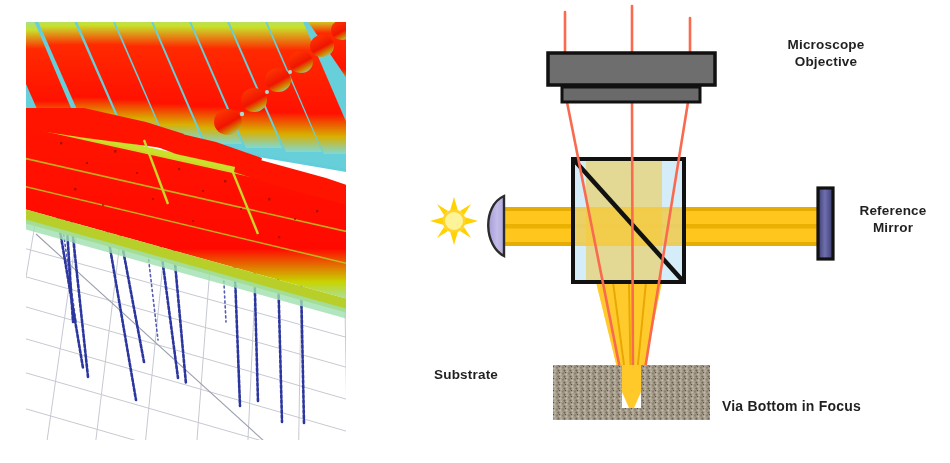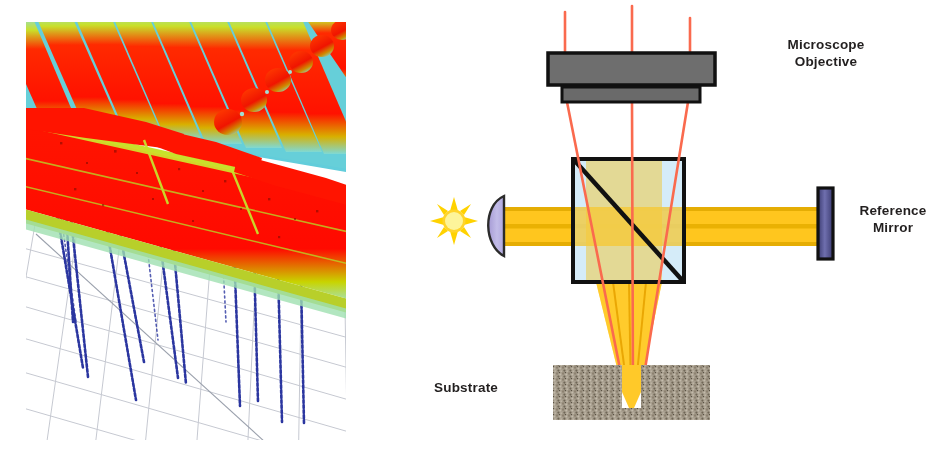--- a/index.html
+++ b/index.html
@@ -295,17 +295,18 @@
         <path d="M222,365 L241,365 L241,392 L234,408 L229,408 L222,392 Z" fill="#ffc61e" opacity=".95"></path>
       </g>
     </svg>
 
     <div class="lbl" id="lbl-objective" style="left:356px;top:36px;">Microscope
 Objective</div>
 
     <div class="lbl" id="lbl-mirror" style="left:443px;top:202px;">Reference
 Mirror</div>
 
-    <div class="lbl" id="lbl-substrate" style="left:34px;top:379px;">Substrate</div>
-
+    <div class="lbl" id="lbl-substrate" style="left:34px;top:366px;">Substrate</div>
+
+    <div class="lbl" id="lbl-focus" style="left:322px;top:398px;">Via Bottom in Focus</div>
   </div>
 
 </div>
 
 </body></html>

